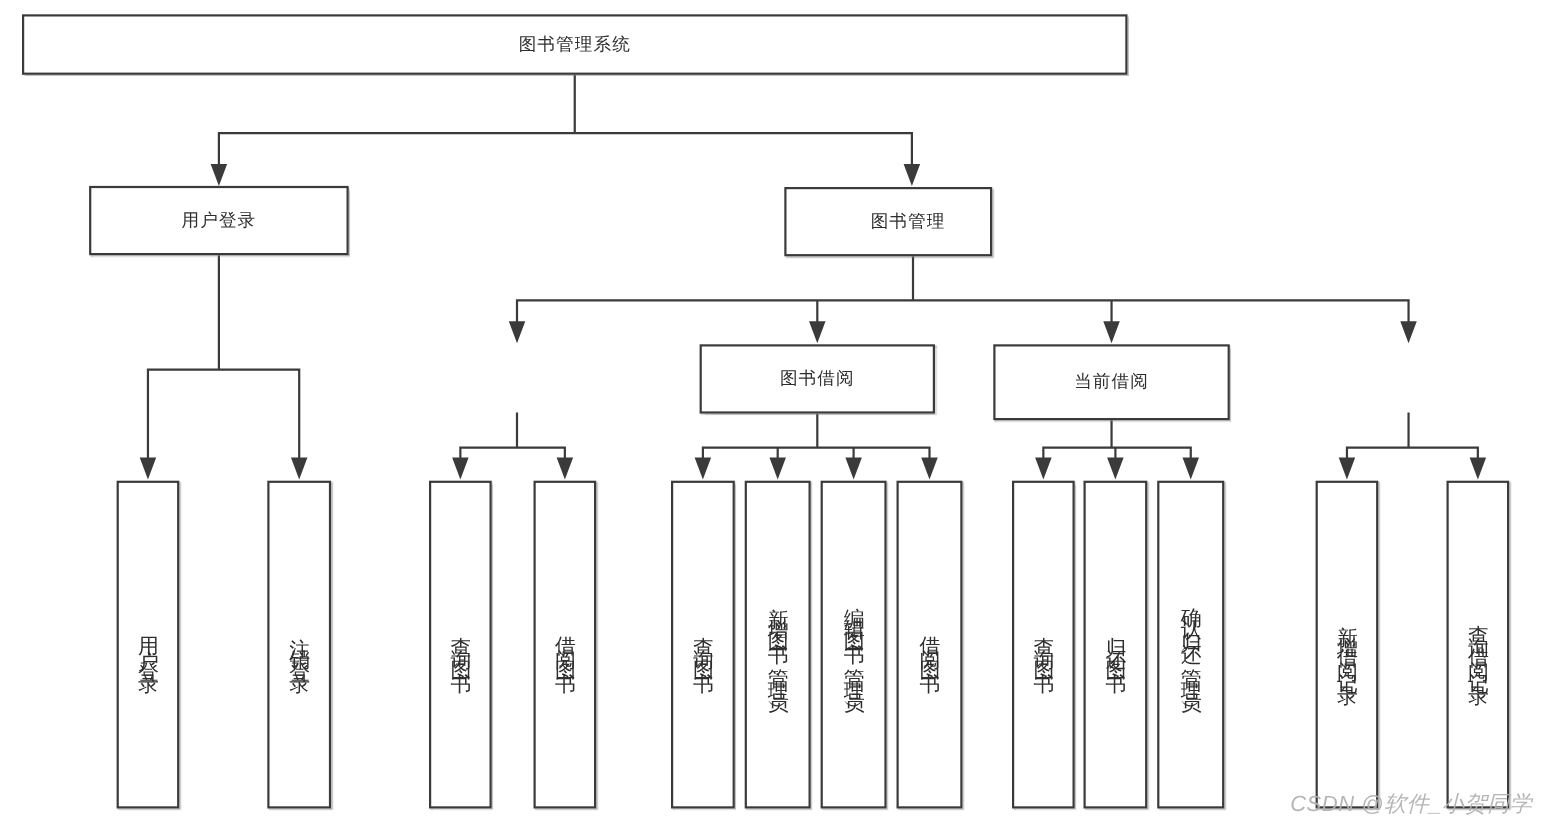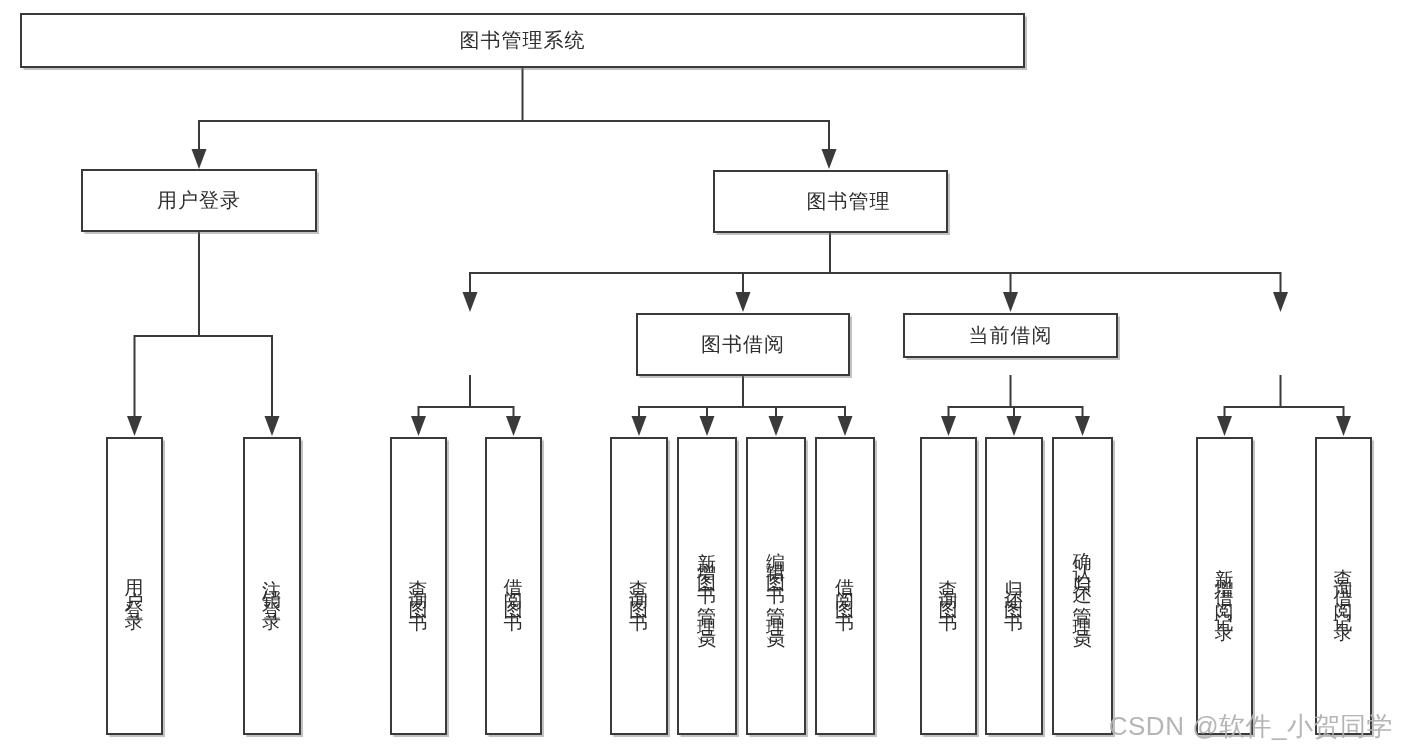--- a/index.html
+++ b/index.html
@@ -19,63 +19,64 @@
   }
   .box {
     position: absolute;
     box-sizing: border-box;
     background: #ffffff;
     border: 2px solid #3a3a3a;
     display: flex;
     align-items: center;
     justify-content: center;
     color: #2e2e2e;
-    font-size: 20px;
+    font-size: 16px;
     letter-spacing: 1px;
     z-index: 1;
     box-shadow: 1.5px 1.5px 1px rgba(120,120,120,0.45);
   }
   .leaf {
     writing-mode: vertical-rl;
     text-orientation: mixed;
     font-size: 19px;
     letter-spacing: 11px;
     line-height: 1;
   }
   
   .n-root  { left: 20px;   top: 13px;  width: 1005px; height: 55px; }
   .n-login { left: 81px;   top: 169px; width: 236px;  height: 63px; }
-  .n-mgmt  { left: 713px;  top: 170px; width: 235px;  height: 63px; padding-left: 36px; }
+  .n-mgmt  { left: 713px;  top: 170px; width: 189px;  height: 63px; padding-left: 36px; }
   .n-l3a   { left: 363px;  top: 313px; width: 214px;  height: 63px; }
   .n-l3b   { left: 636px;  top: 313px; width: 214px;  height: 63px; }
-  .n-l3c   { left: 903px;  top: 313px; width: 215px;  height: 45px; }
+  .n-l3c   { left: 903px;  top: 313px; width: 215px;  height: 69px; }
   .n-l3d   { left: 1173px; top: 313px; width: 215px;  height: 63px; }
   .lf      { top: 437px; height: 298px; }
   .n-f1  { left: 106px;  width: 57px; }
   .n-f2  { left: 243px;  width: 58px; }
   .n-f3  { left: 390px;  width: 57px; }
   .n-f4  { left: 485px;  width: 57px; }
   .n-f5  { left: 610px;  width: 58px; }
   .n-f6  { left: 677px;  width: 60px; }
   .n-f7  { left: 746px;  width: 60px; }
   .n-f8  { left: 815px;  width: 60px; }
   .n-f9  { left: 920px;  width: 57px; }
   .n-f10 { left: 985px;  width: 58px; }
   .n-f11 { left: 1052px; width: 61px; }
   .n-f12 { left: 1196px; width: 57px; }
   .n-f13 { left: 1315px; width: 57px; }
   .watermark {
     position: absolute;
     right: 12px;
     bottom: 3px;
     z-index: 5;
-    font-size: 26px;
+    font-size: 20px;
     letter-spacing: 0.5px;
     color: rgba(177, 177, 177, 0.95);
     white-space: nowrap;
+    font-style: italic;
   }
 </style>
 </head>
 <body>
 
 <div class="canvas">
 
   <svg class="wires" viewBox="0 0 1405 747" xmlns="http://www.w3.org/2000/svg">
     <g stroke="#3a3a3a" stroke-width="2" fill="none">
       <path d="M522.5 67 V121 M199 152 V121 H829 V152"></path>

